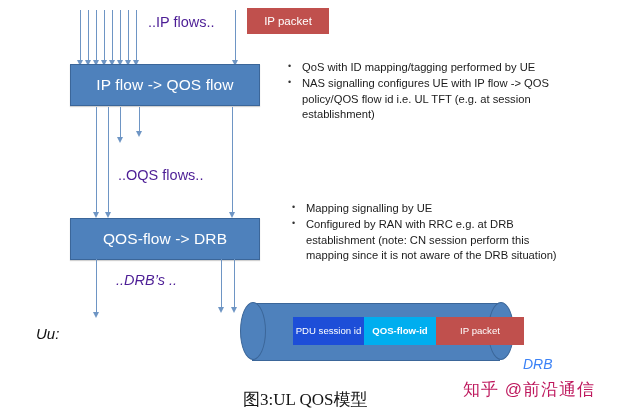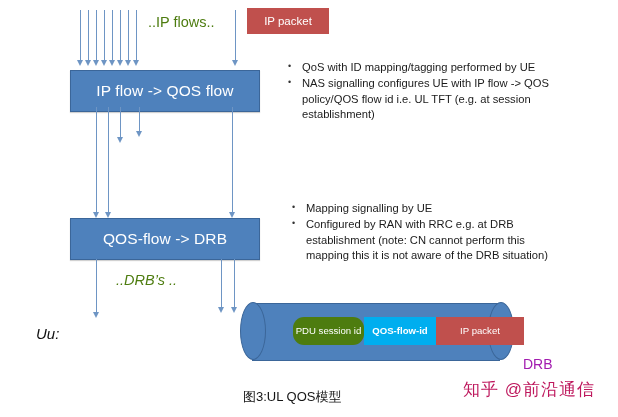--- a/index.html
+++ b/index.html
@@ -37,32 +37,33 @@
     background: #C0504D;
     color: #ffffff;
     font-size: 11.5px;
     display: flex;
     align-items: center;
     justify-content: center;
   }
 
   
   .flow-label {
-    color: #4d7c0f;
+    color: #4c1d95;
     font-size: 14.5px;
     white-space: nowrap;
   }
   .uu-label {
     font-style: italic;
     font-size: 15px;
     color: #111;
   }
   .drb-label {
+    font-style: italic;
     font-size: 14px;
-    color: #a21caf;
+    color: #3b82f6;
   }
 
   
   .bullets {
     font-size: 11.2px;
     color: #1b1b1b;
     line-height: 1.38;
   }
   .bullet-row {
     display: flex;
@@ -104,28 +105,28 @@
   .cyl-cap-left { background: #4E81BC; }
   .seg {
     display: flex;
     align-items: center;
     justify-content: center;
     text-align: center;
     color: #ffffff;
     font-size: 9.6px;
     line-height: 1.16;
   }
-  .seg-pdu { background: #4d7c0f; border-radius: 11px; }
+  .seg-pdu { background: #1d4ed8; }
   .seg-qfi { background: #00AEEF; }
   .seg-ip  { background: #C0504D; }
 
   
   .caption {
-    font-family: Liberation Sans, sans-serif;
-    font-size: 13px;
+    font-family: Liberation Serif, serif;
+    font-size: 17px;
     color: #151515;
     white-space: nowrap;
   }
   .watermark {
     font-size: 17px;
     color: #be185d;
     white-space: nowrap;
     letter-spacing: 1px;
   }
 </style>
@@ -171,21 +172,21 @@
 
   <div class="abs" style="left:235px;top:10px;">
     <div class="arrow-line" style="height:50px;"></div>
     <div class="arrow-head" style="margin-left:-3px;"></div>
   </div>
 
   <div class="abs flow-label" style="left:148px;top:14px;">..IP flows..</div>
 
   <div class="abs ip-chip" style="left:247px;top:8px;width:82px;height:26px;">IP packet</div>
 
-  <div class="abs proc-box" style="left:70px;top:70px;width:188px;height:40px;">IP flow -&gt; QOS flow</div>
+  <div class="abs proc-box" style="left:70px;top:64px;width:188px;height:40px;">IP flow -&gt; QOS flow</div>
 
   <div class="abs bullets" style="left:288px;top:60px;width:268px;">
     <div class="bullet-row">
       <span class="bullet-dot">•</span>
       <span class="bullet-text">QoS with ID mapping/tagging performed by UE</span>
     </div>
     <div class="bullet-row">
       <span class="bullet-dot">•</span>
       <span class="bullet-text">NAS signalling configures UE with IP flow -&gt; QOS policy/QOS flow id  i.e. UL TFT (e.g. at session establishment)</span>
     </div>
@@ -206,31 +207,32 @@
 
   <div class="abs" style="left:120px;top:107px;">
     <div class="arrow-line" style="height:30px;"></div>
       <div class="arrow-head" style="margin-left:-3px;"></div>
   </div>
   <div class="abs" style="left:139px;top:107px;">
     <div class="arrow-line" style="height:24px;"></div>
       <div class="arrow-head" style="margin-left:-3px;"></div>
   </div>
 
+  <div class="abs flow-label" style="left:118px;top:167px;">..OQS flows..</div>
 
   <div class="abs proc-box" style="left:70px;top:218px;width:188px;height:40px;">QOS-flow -&gt; DRB</div>
 
   <div class="abs bullets" style="left:292px;top:201px;width:268px;">
     <div class="bullet-row">
       <span class="bullet-dot">•</span>
       <span class="bullet-text">Mapping signalling by UE</span>
     </div>
     <div class="bullet-row">
       <span class="bullet-dot">•</span>
-      <span class="bullet-text">Configured by RAN with RRC e.g. at DRB establishment (note: CN cannot perform this mapping this it is not aware of the DRB situation)</span>
+      <span class="bullet-text">Configured by RAN with RRC e.g. at DRB establishment (note: CN session perform this mapping since it is not aware of the DRB situation)</span>
     </div>
   </div>
 
   <div class="abs" style="left:96px;top:259px;">
     <div class="arrow-line" style="height:53px;"></div>
       <div class="arrow-head" style="margin-left:-3px;"></div>
   </div>
   <div class="abs" style="left:221px;top:259px;">
     <div class="arrow-line" style="height:48px;"></div>
       <div class="arrow-head" style="margin-left:-3px;"></div>

